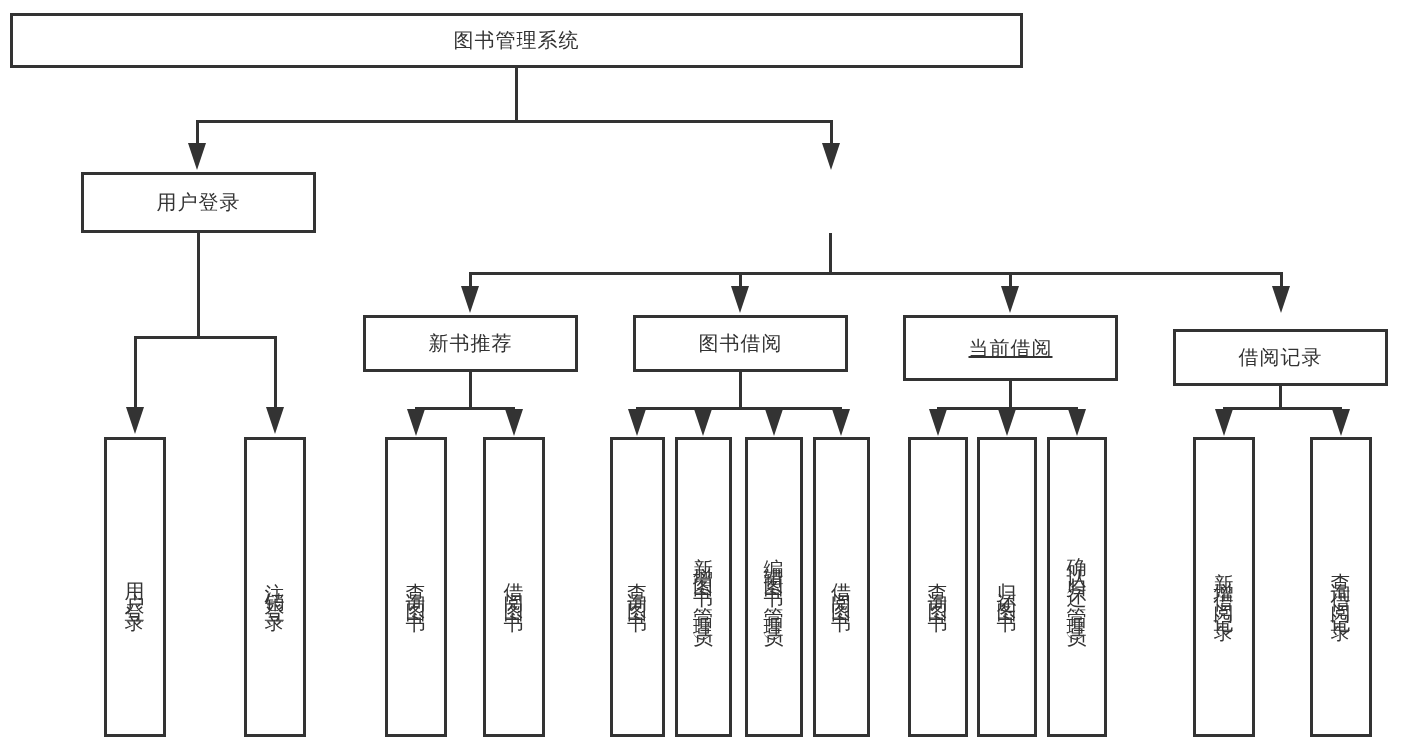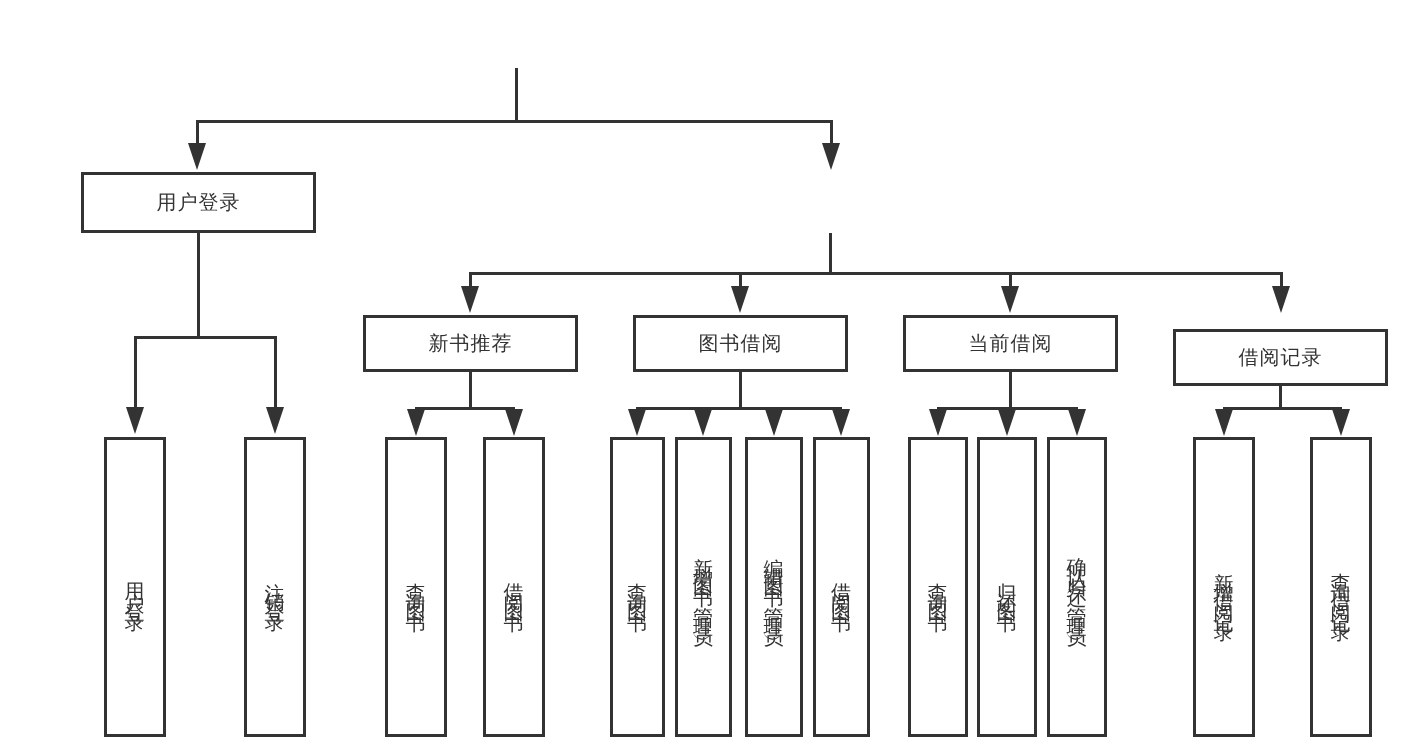--- a/index.html
+++ b/index.html
@@ -103,26 +103,27 @@
   <div class="hline" style="left:937px; top:407px; width:141px;"></div>
   <div class="arrow" style="left:929px; top:409px;"></div>
   <div class="arrow" style="left:998px; top:409px;"></div>
   <div class="arrow" style="left:1068px; top:409px;"></div>
 
   <div class="vline" style="left:1279px; top:372px; height:35px;"></div>
   <div class="hline" style="left:1223px; top:407px; width:119px;"></div>
   <div class="arrow" style="left:1215px; top:409px;"></div>
   <div class="arrow" style="left:1332px; top:409px;"></div>
 
+  <div class="box" style="left:10px; top:13px; width:1013px; height:55px;">图书管理系统</div>
 
   <div class="box" style="left:81px; top:172px; width:235px; height:61px;">用户登录</div>
 
   <div class="box" style="left:363px; top:315px; width:215px; height:57px;">新书推荐</div>
   <div class="box" style="left:633px; top:315px; width:215px; height:57px;">图书借阅</div>
-  <div class="box" style="left:903px; top:315px; width:215px; height:57px;">当前借阅</div>
+  <div class="box" style="left:903px; top:315px; width:215px; height:66px;text-decoration:underline;">当前借阅</div>
   <div class="box" style="left:1173px; top:329px; width:215px; height:57px;">借阅记录</div>
 
   <div class="box vbox" style="left:104px; top:437px; width:62px; height:300px;">用户登录</div>
   <div class="box vbox" style="left:244px; top:437px; width:62px; height:300px;">注销登录</div>
 
   <div class="box vbox" style="left:385px; top:437px; width:62px; height:300px;">查询图书</div>
   <div class="box vbox" style="left:483px; top:437px; width:62px; height:300px;">借阅图书</div>
 
   <div class="box vbox" style="left:610px; top:437px; width:55px; height:300px;">查询图书</div>
   <div class="box vbox" style="left:675px; top:437px; width:57px; height:300px;">新增图书（管理员）</div>

